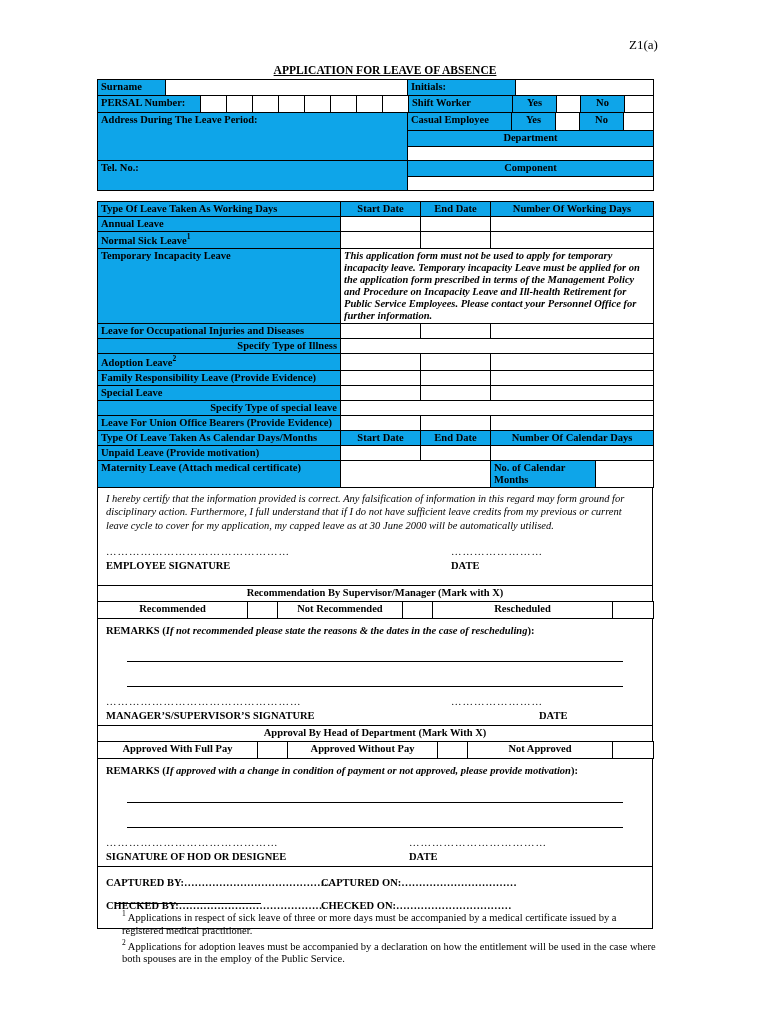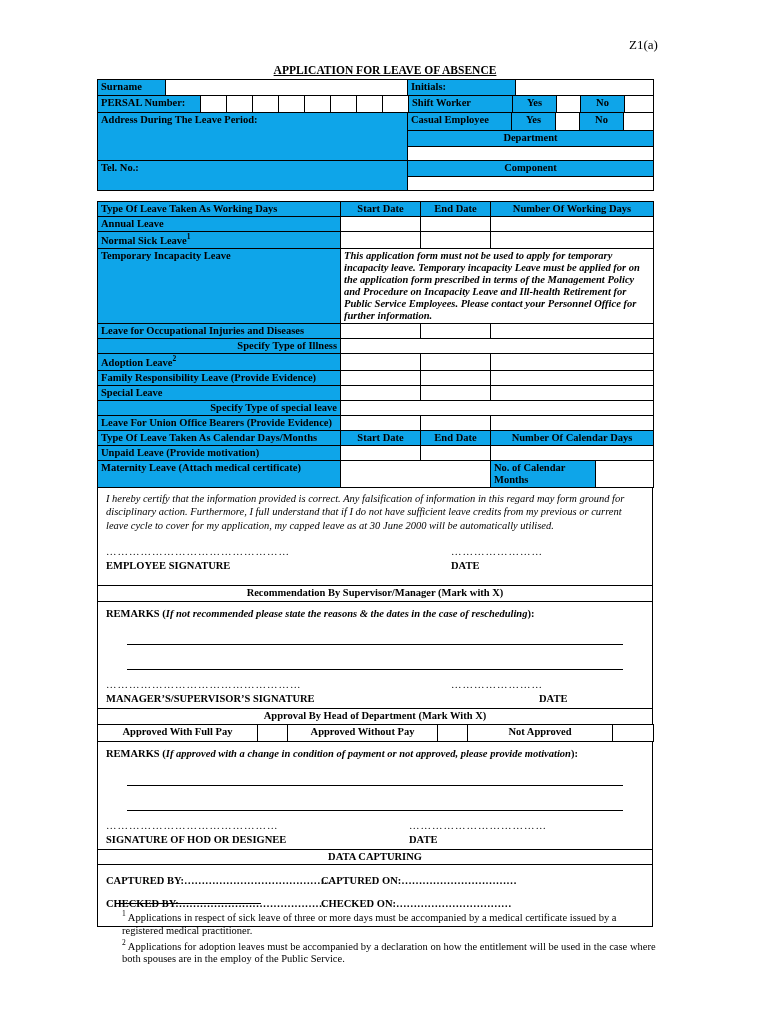--- a/index.html
+++ b/index.html
@@ -251,20 +251,40 @@
       </table>
 
     <table class="t">
       <tbody>
           <tr style="height:16px">
         <td class="hdrrow">Recommendation By Supervisor/Manager (Mark with X)</td>
       </tr>
     </tbody>
       </table>
 
+    <table class="t">
+      <colgroup>
+          <col style="width:150px">
+          <col style="width:30px">
+          <col style="width:125px">
+          <col style="width:30px">
+          <col style="width:180px">
+          <col style="width:41px">
+        </colgroup>
+      <tbody>
+          <tr style="height:17px">
+        <td class="c">Recommended</td>
+        <td></td>
+        <td class="c">Not Recommended</td>
+        <td></td>
+        <td class="c">Rescheduled</td>
+        <td></td>
+      </tr>
+    </tbody>
+      </table>
 
     <table class="t">
       <tbody>
           <tr>
         <td style="height:103px">
           <p class="remarks">
             <span>REMARKS (</span><span class="it">If not recommended please state the reasons &amp; the dates in the case of rescheduling</span><span>):</span>
           </p>
           <div class="wline"></div>
           <div class="wline"></div>
@@ -325,27 +345,20 @@
           </div>
           <div class="sigline bold">
             <span class="w303">SIGNATURE OF HOD OR DESIGNEE</span>
             <span>DATE</span>
           </div>
         </td>
       </tr>
     </tbody>
       </table>
 
-    <table class="t">
-      <tbody>
-          <tr style="height:15px">
-        <td class="hdrrow">DATA CAPTURING</td>
-      </tr>
-    </tbody>
-      </table>
 
     <table class="t">
       <tbody>
           <tr>
         <td style="height:62px">
           <div class="caprow" style="margin-top:9px">
             <span class="w215">CAPTURED BY:……………………………………</span>
             <span>CAPTURED ON:……………………………</span>
           </div>
           <div class="caprow" style="margin-top:11px">

